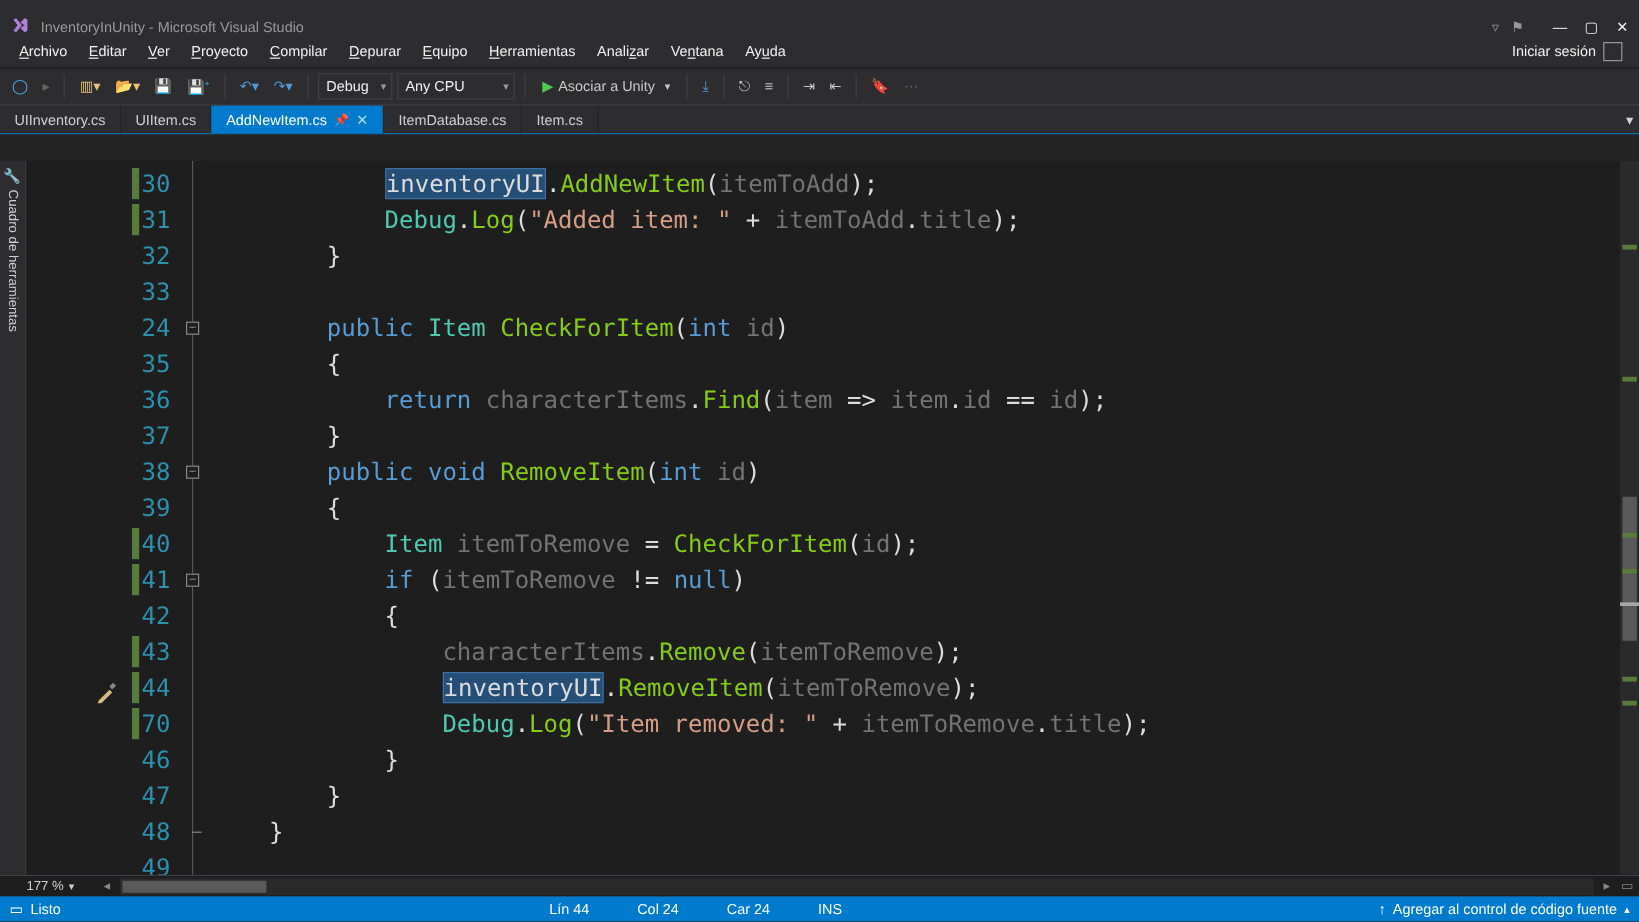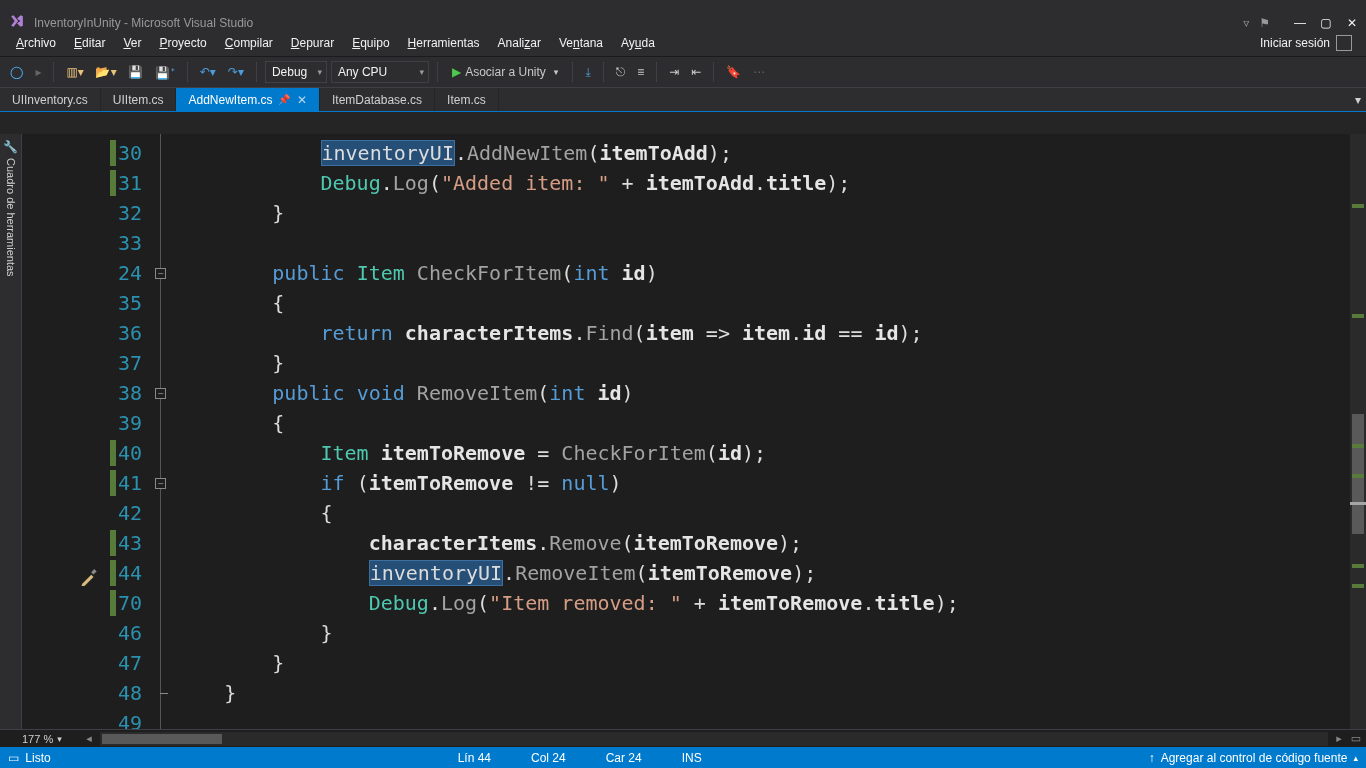--- a/index.html
+++ b/index.html
@@ -169,23 +169,23 @@
 .code {
   flex:1;
   padding-top: 4px;
   white-space: pre;
   color: #dcdcdc;
   position:relative;
 }
 .code .row { height:30px; }
 .kw { color:#569cd6; }
 .type { color:#4ec9b0; }
-.method { color:#a3a3a3; }
+.method { color:#84cc16; }
 .str { color:#d69d85; }
-.field { color:#e5e5e5;font-weight:bold; }
+.field { color:#737373; }
 .op { color:#dcdcdc; }
 .sel { background:#264f78; padding:0 0; border:1px solid #3d6fa0; }
 
 .scrollbar-v {
   width: 16px;
   background: #2a2a2a;
   position: relative;
 }
 .scrollbar-v .thumb {
   position:absolute; left:2px; right:2px;

